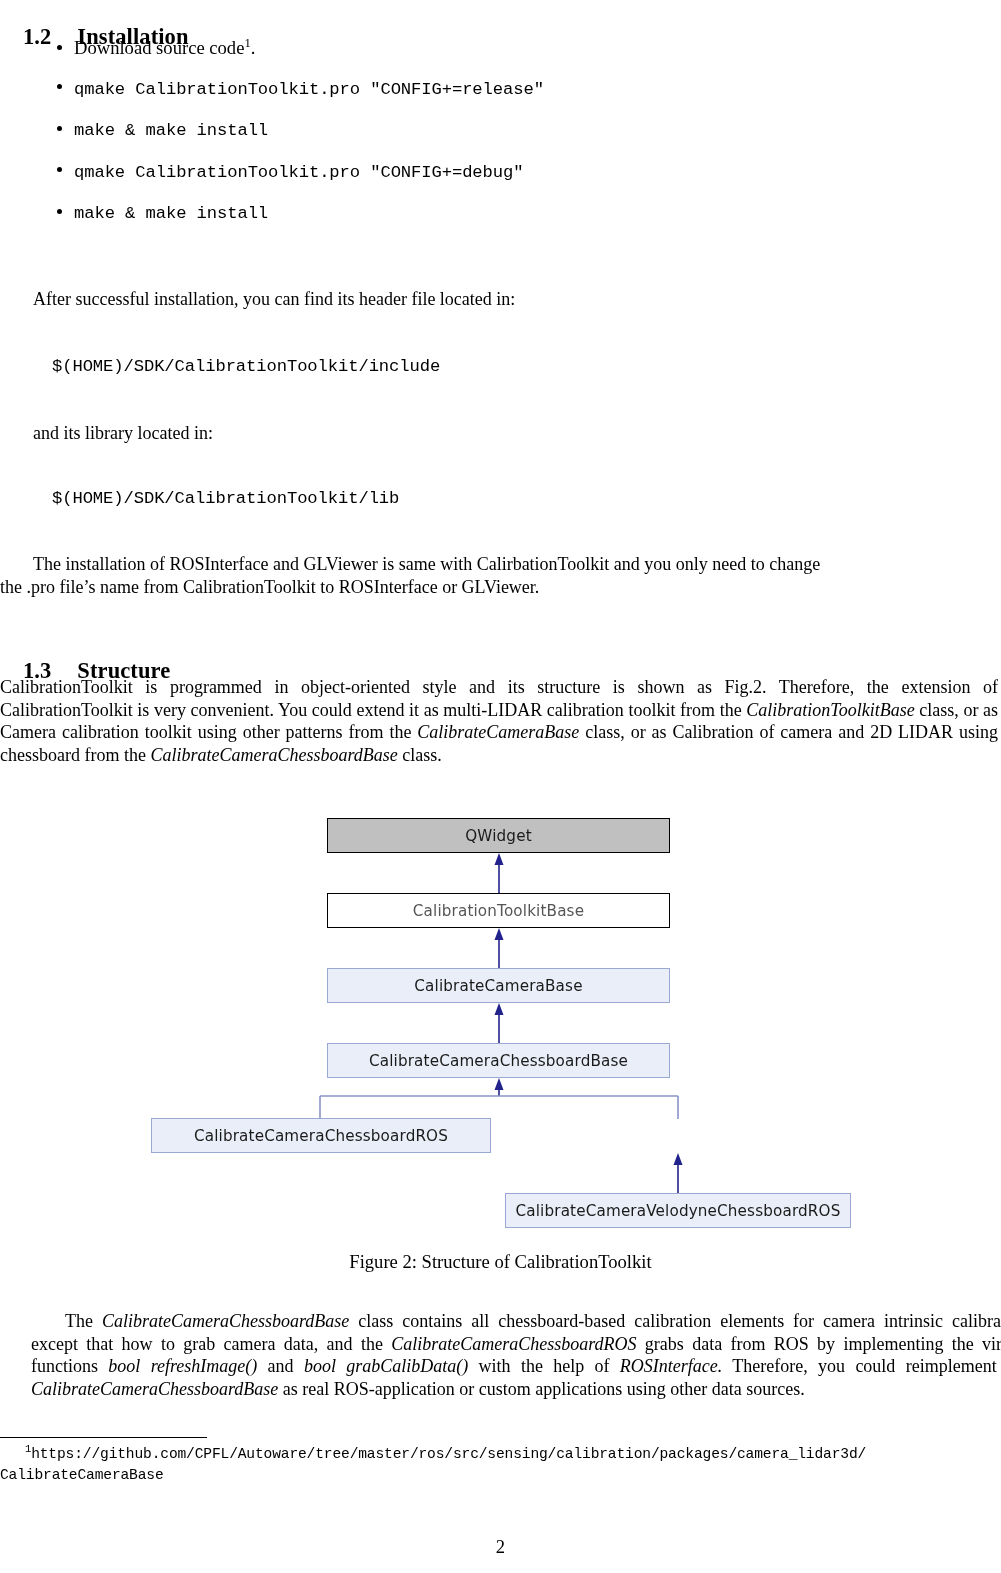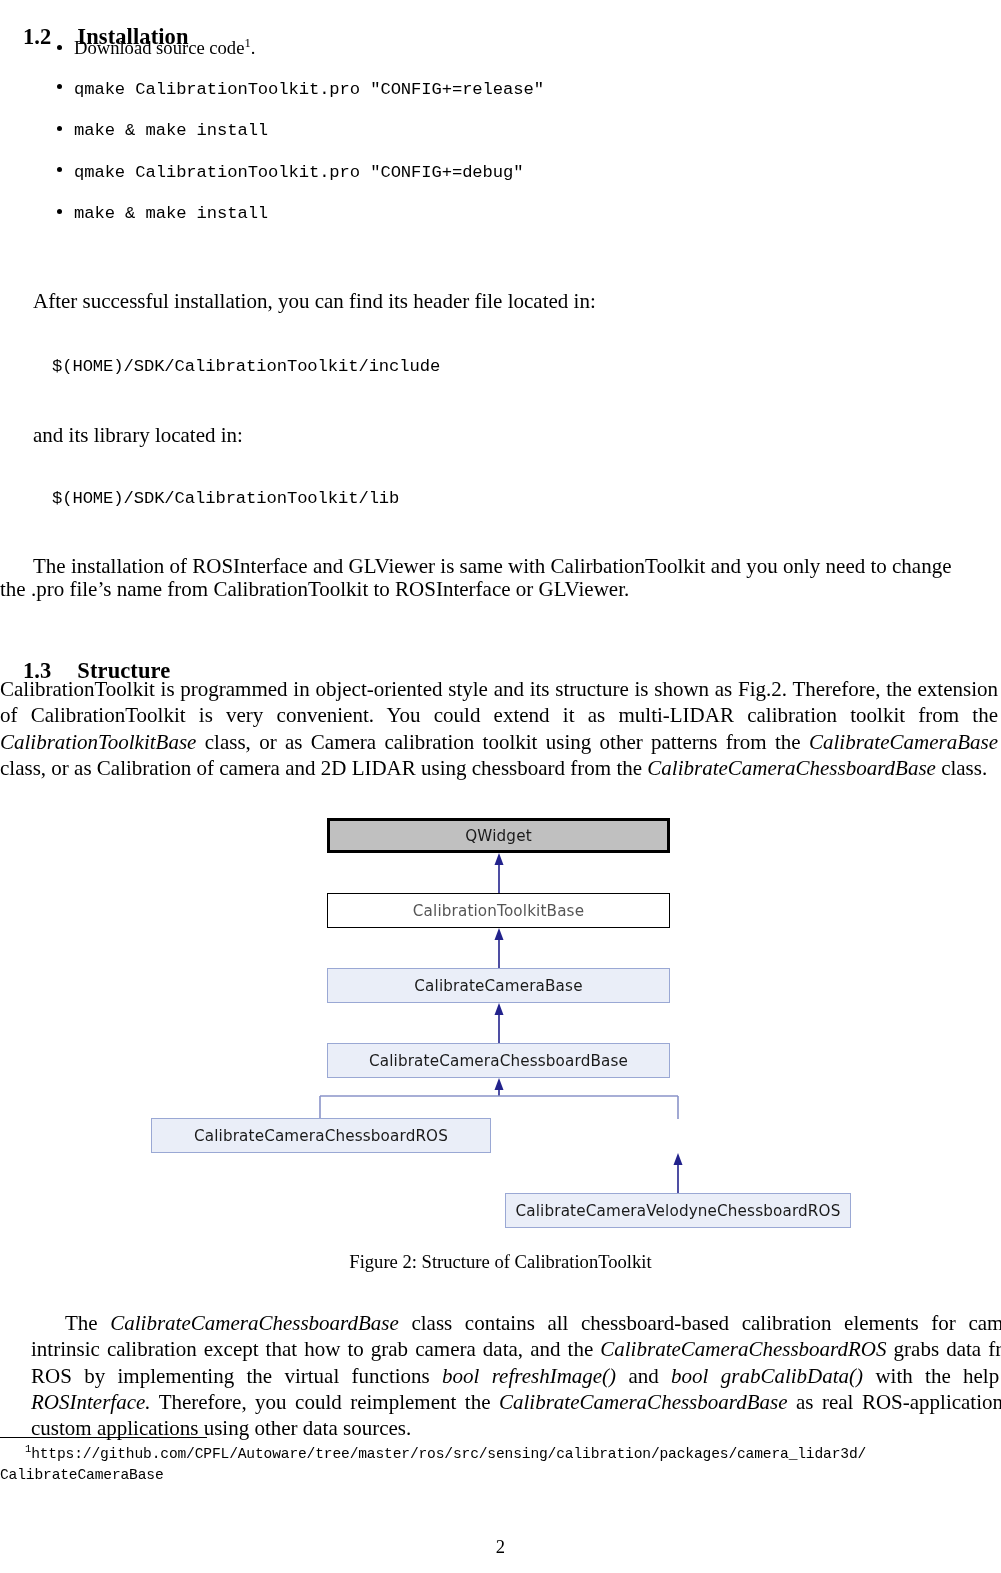--- a/index.html
+++ b/index.html
@@ -58,21 +58,21 @@
   .mono {
     font-family: "Liberation Mono", "DejaVu Sans Mono", monospace;
     font-size: 17.2px;
     letter-spacing: -0.1px;
   }
   .ital { font-style: italic; }
 
   
   p.body {
     margin: 0;
-    font-size: 21px;
+    font-size: 18px;
     line-height: 1.255;
     text-align: justify;
     text-justify: inter-word;
   }
   p.body.indent { text-indent: 34px; padding-left: 31px; }
 
   .codeline {
     font-family: "Liberation Mono", "DejaVu Sans Mono", monospace;
     font-size: 17.2px;
     margin: 0;
@@ -106,21 +106,21 @@
     align-items: center;
     justify-content: center;
     font-family: "DejaVu Sans", "Liberation Sans", sans-serif;
     font-size: 15.2px;
     color: #1a1a1a;
     letter-spacing: 0.15px;
     white-space: nowrap;
   }
   .node.root {
     background: #c0c0c0;
-    border: 3px solid #000000;
+    border: 1px solid #000000;
   }
   .node.plain {
     background: #ffffff;
     border: 1px solid #000000;
     color: #555555;
   }
   .node.sub {
     background: #eaeef8;
     border: 1px solid #9aa8d4;
   }

